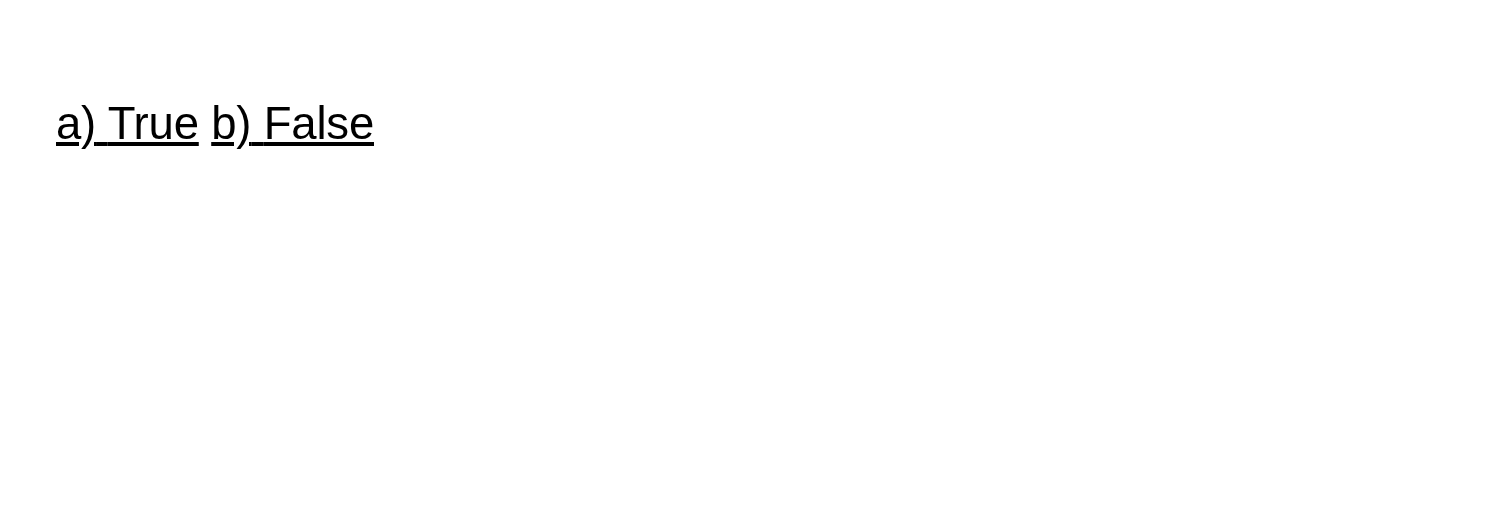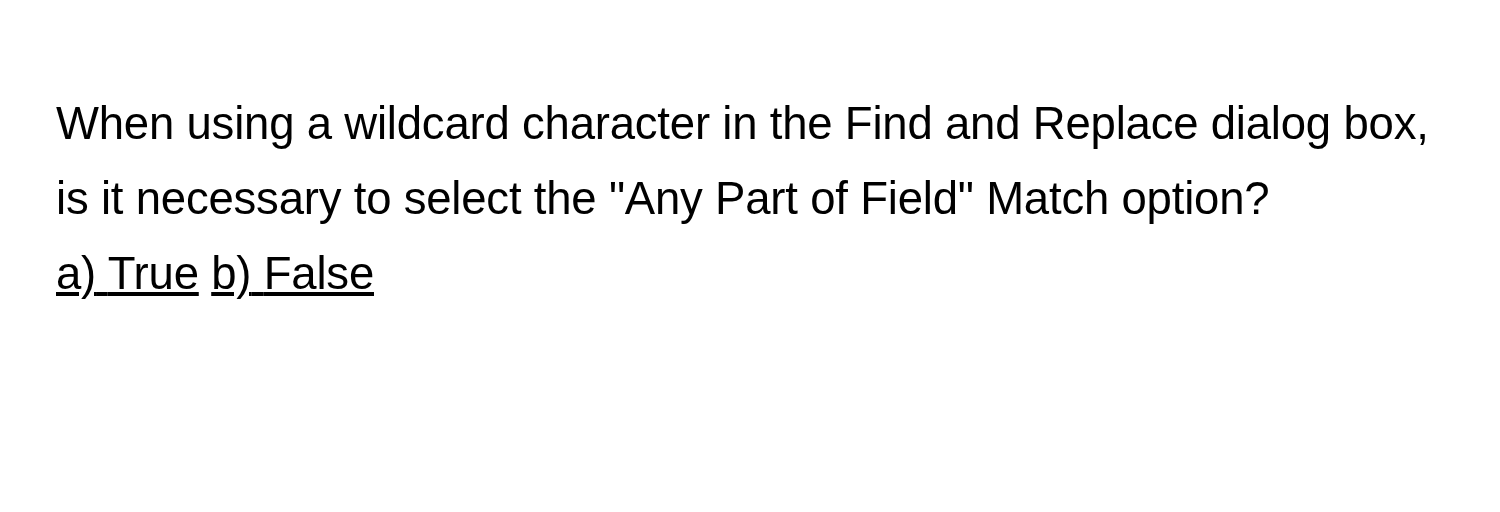--- a/index.html
+++ b/index.html
@@ -28,17 +28,16 @@
     }
     .option {
       display: inline;
       text-decoration: underline;
     }
   </style>
 </head>
 <body>
 
 <div class="question-container">
-  <span class="question-text">When using a wildcard character in the Find and Replace dialog box, is it necessary to select the "Any Part of Field" Match option?</span>
   <span class="options">
     <span class="option"><span>a)</span> <span>True</span></span> <span class="option"><span>b)</span> <span>False</span></span>
   </span>
 </div>
 
 </body></html>

